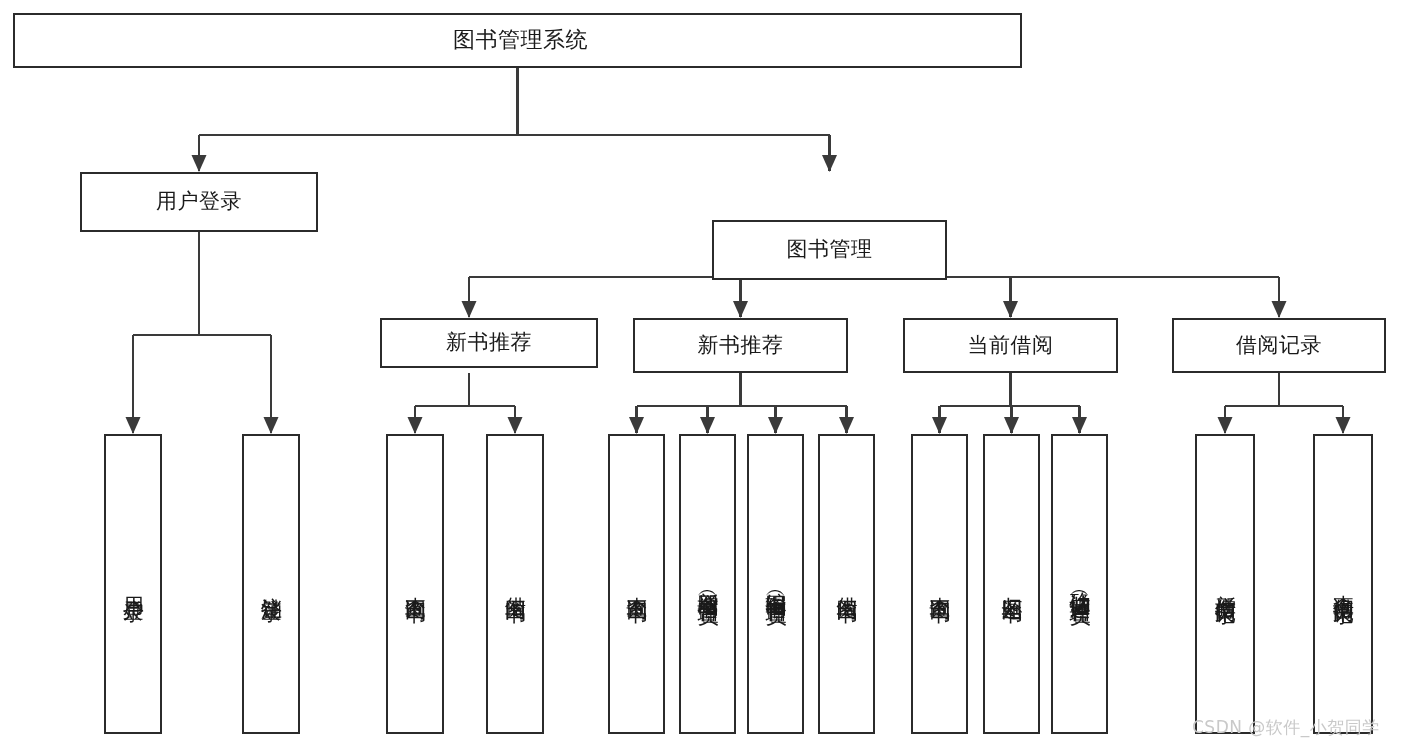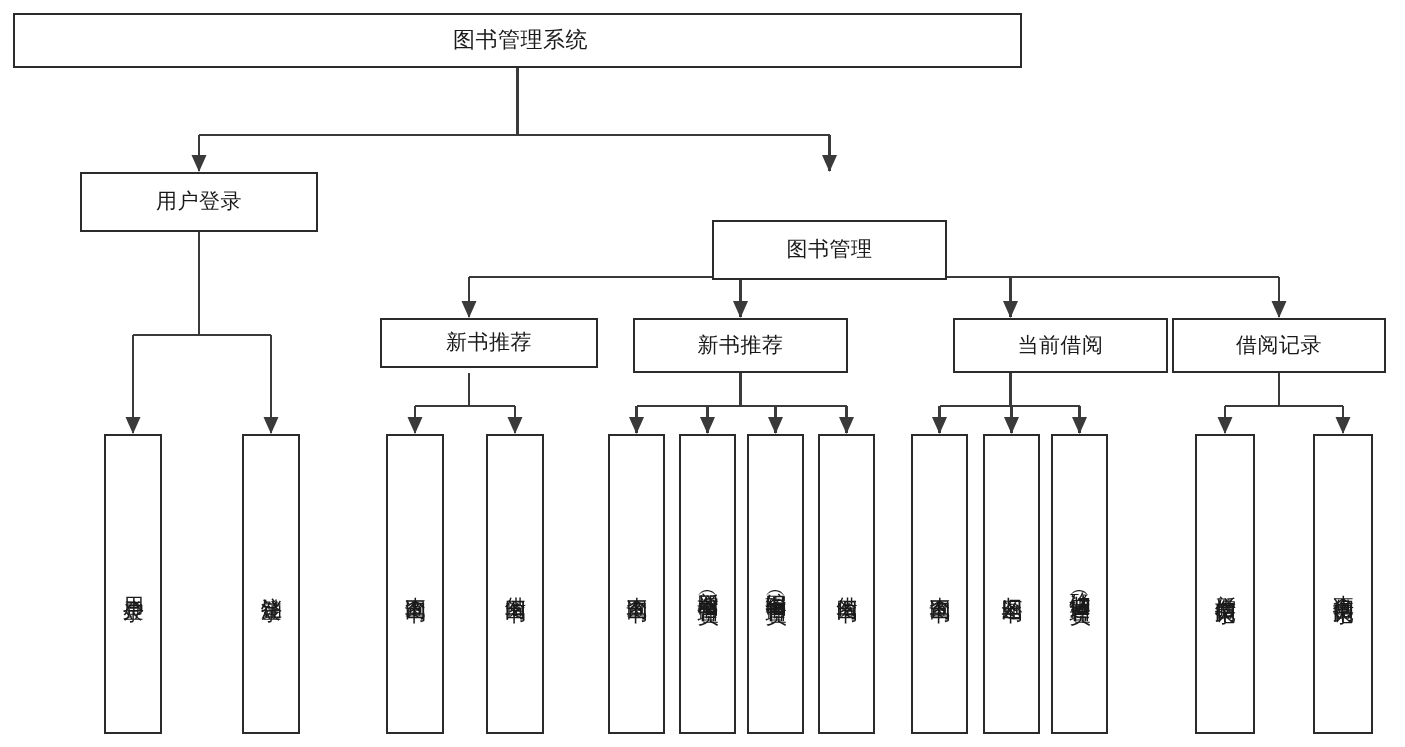--- a/index.html
+++ b/index.html
@@ -136,21 +136,21 @@
       </div>
       <div class="node horiz" style="left: 712px; top: 172px; width: 235px; height: 60px; margin-top: 48px;">
         <span class="node-label">图书管理</span>
       </div>
       <div class="node horiz" style="left: 380px; top: 318px; width: 218px; height: 50px; justify-content: center;">
         <span class="node-label">新书推荐</span>
       </div>
       <div class="node horiz" style="left: 633px; top: 318px; width: 215px; height: 55px;">
         <span class="node-label">新书推荐</span>
       </div>
-      <div class="node horiz" style="left: 953px; top: 318px; width: 215px; height: 55px;">
+      <div class="node horiz" style="left: 903px; top: 318px; width: 215px; height: 55px;">
         <span class="node-label">当前借阅</span>
       </div>
       <div class="node horiz" style="left: 1172px; top: 318px; width: 214px; height: 55px;">
         <span class="node-label">借阅记录</span>
       </div>
       <div class="node vert" style="left: 104px; top: 434px; width: 58px; height: 300px;">
         <span class="node-label">用户登录</span>
       </div>
       <div class="node vert" style="left: 242px; top: 434px; width: 58px; height: 300px;">
         <span class="node-label">注销登录</span>
@@ -182,13 +182,14 @@
       <div class="node vert" style="left: 1051px; top: 434px; width: 57px; height: 300px;">
         <span class="node-label">确认归还（管理员）</span>
       </div>
       <div class="node vert" style="left: 1195px; top: 434px; width: 60px; height: 300px;">
         <span class="node-label">新增借阅记录</span>
       </div>
       <div class="node vert" style="left: 1313px; top: 434px; width: 60px; height: 300px;">
         <span class="node-label">查询借阅记录</span>
       </div>
     </div>
+  <div id="watermark" style="left: 1192px; top: 716px; color: rgb(201, 201, 201);">CSDN @软件_小贺同学</div>
 </div>
 
 </body></html>

